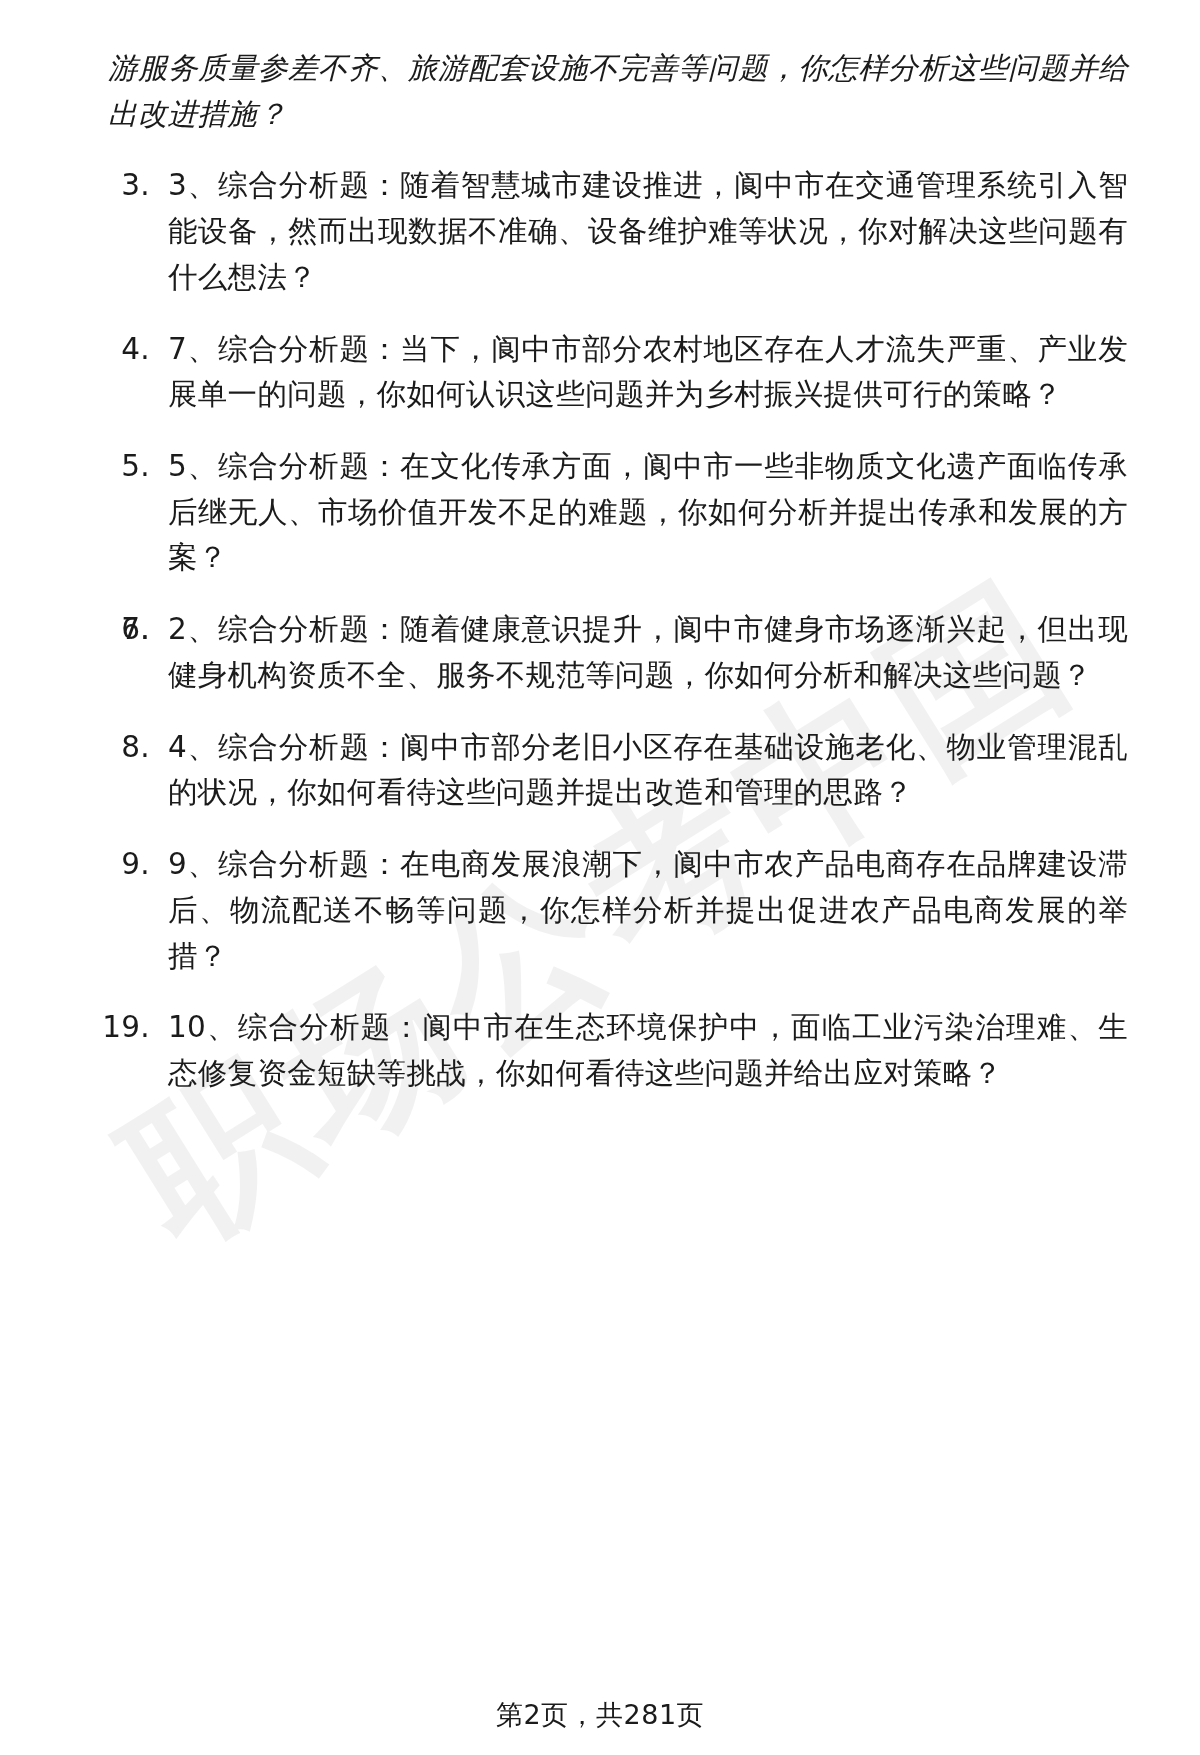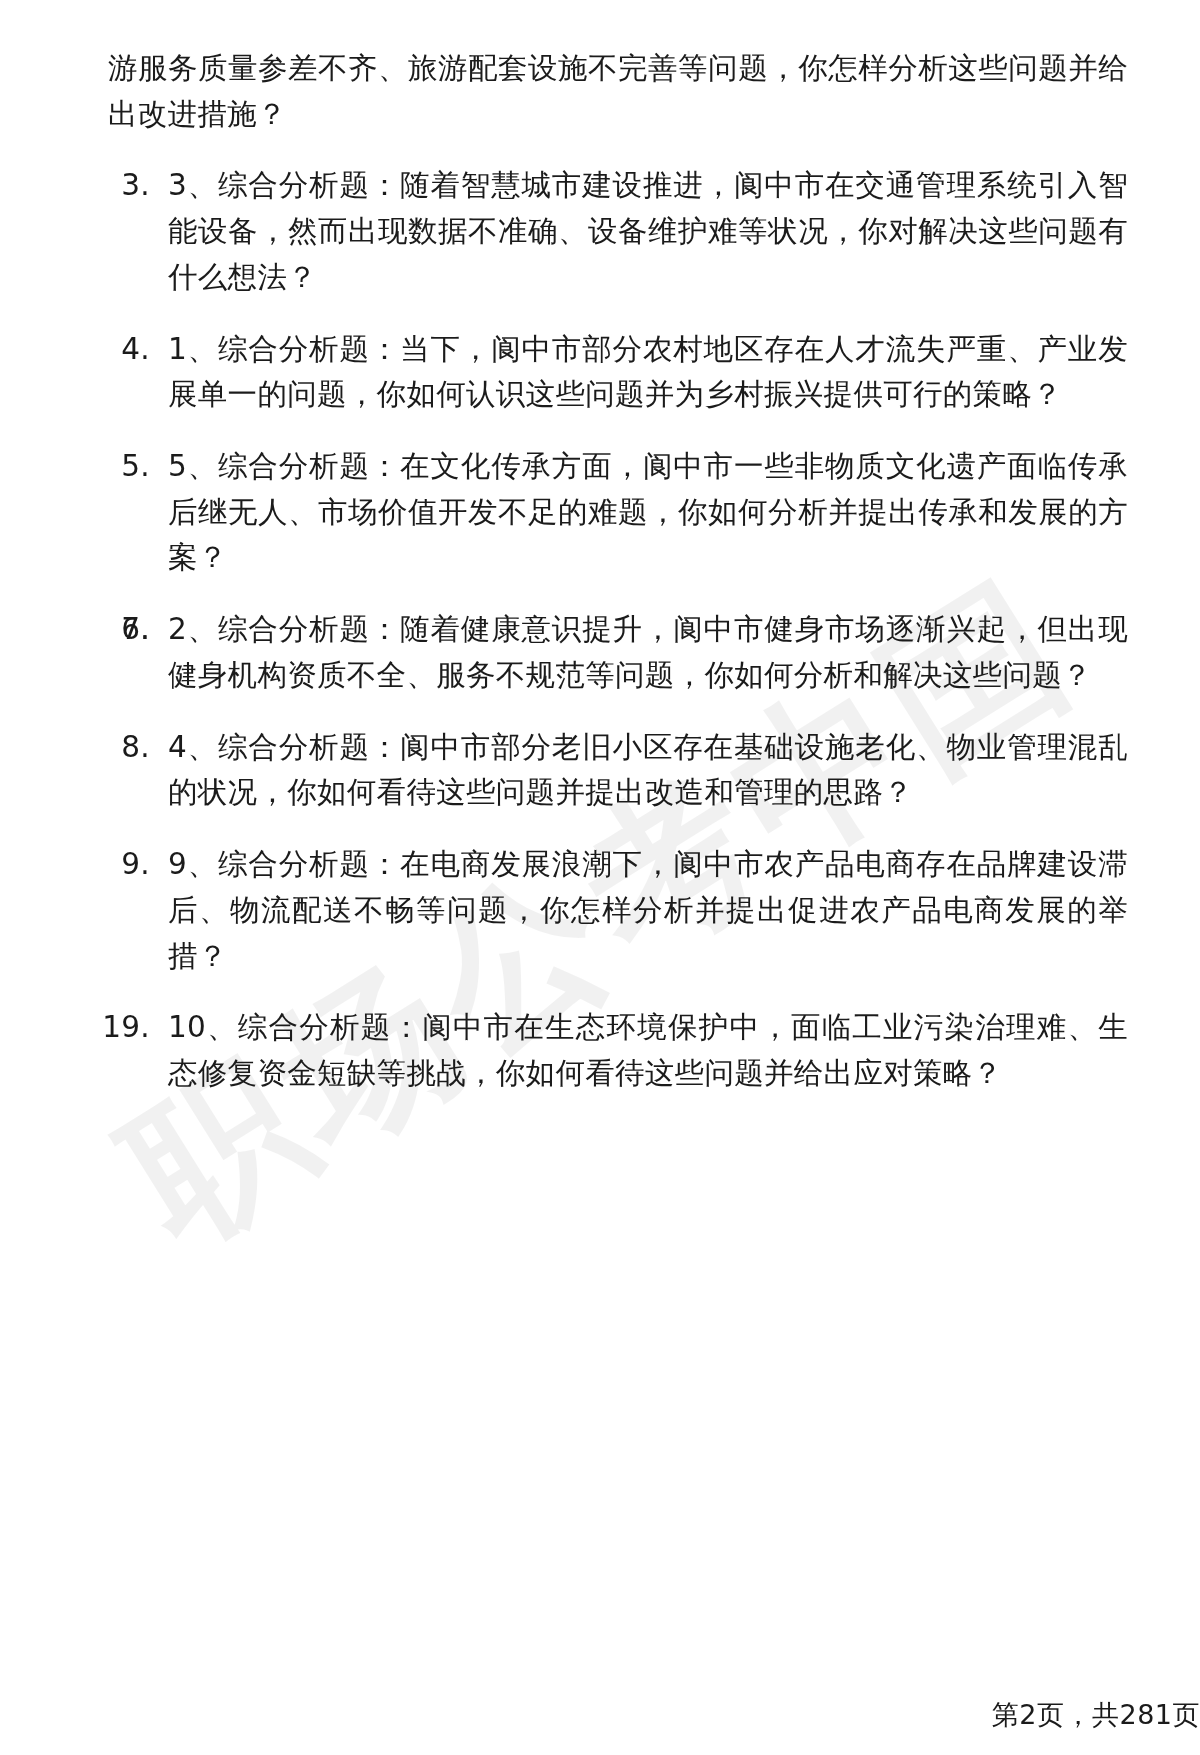--- a/index.html
+++ b/index.html
@@ -40,20 +40,21 @@
     z-index: 1;
   }
   .lead-para {
     font-size: 29.5px;
     line-height: 1.55;
     letter-spacing: 0.3px;
     margin: 0 0 26px 0;
     padding-left: 36px;
     text-align: justify;
     text-justify: inter-ideograph;
+    font-style: italic;
   }
   ol.q-list {
     list-style: none;
     margin: 0;
     padding: 0;
   }
   ol.q-list li {
     position: relative;
     padding-left: 96px;
     margin-bottom: 26px;
@@ -70,21 +71,21 @@
     width: 78px;
     text-align: right;
     font-size: 29.5px;
     line-height: 1.55;
   }
   .footer {
     position: absolute;
     left: 0;
     right: 0;
     bottom: 22px;
-    text-align: right;
+    text-align: center;
     font-size: 27px;
     letter-spacing: 0.5px;
     z-index: 1;
   }
 </style>
 </head>
 <body>
 
 <div class="page">
 
@@ -94,21 +95,21 @@
 
     <p class="lead-para">游服务质量参差不齐、旅游配套设施不完善等问题，你怎样分析这些问题并给出改进措施？</p>
 
     <ol class="q-list">
       <li>
         <span class="marker">3.</span>
         <span>3、综合分析题：随着智慧城市建设推进，阆中市在交通管理系统引入智能设备，然而出现数据不准确、设备维护难等状况，你对解决这些问题有什么想法？</span>
       </li>
       <li>
         <span class="marker">4.</span>
-        <span>1、综合分析题：当下，阆中市部分农村地区存在人才流失严重、产业发展单一的问题，你如何认识这些问题并为乡村振兴提供可行的策略？</span>
+        <span>7、综合分析题：当下，阆中市部分农村地区存在人才流失严重、产业发展单一的问题，你如何认识这些问题并为乡村振兴提供可行的策略？</span>
       </li>
       <li>
         <span class="marker">5.</span>
         <span>5、综合分析题：在文化传承方面，阆中市一些非物质文化遗产面临传承后继无人、市场价值开发不足的难题，你如何分析并提出传承和发展的方案？</span>
       </li>
       <li>
         <span class="marker">6.</span>
       </li>
       <li>
         <span class="marker">7.</span>

